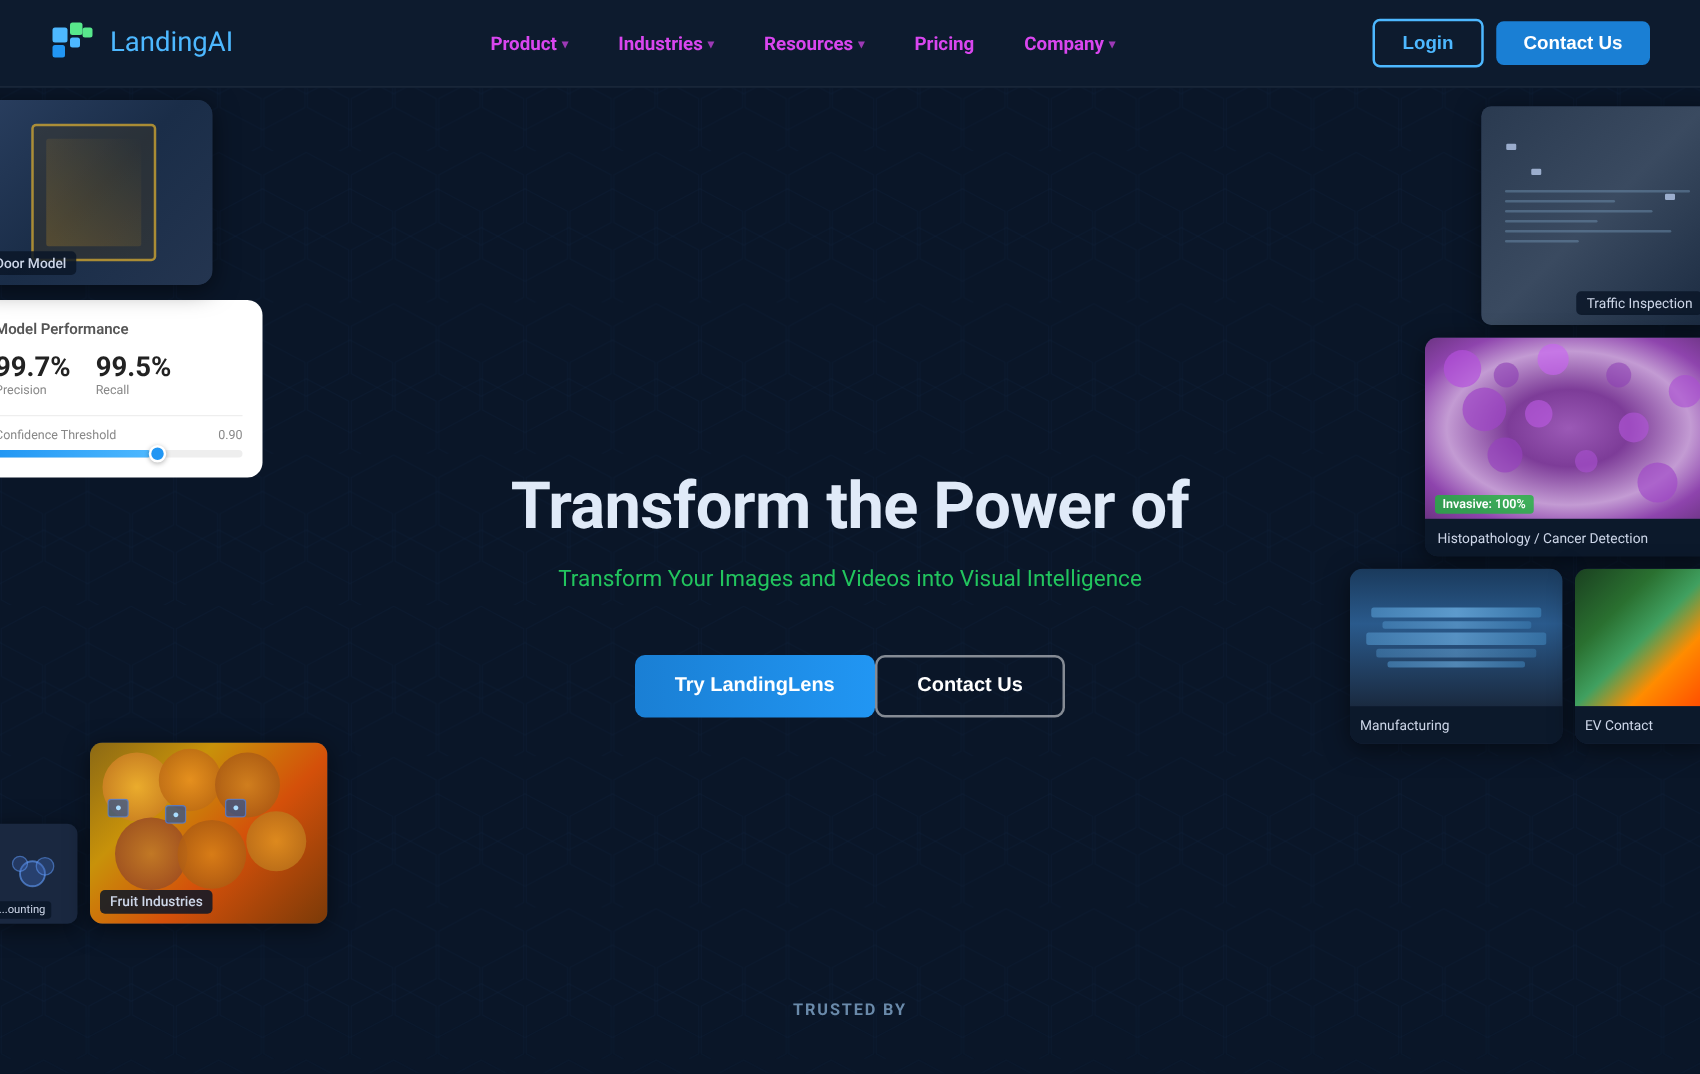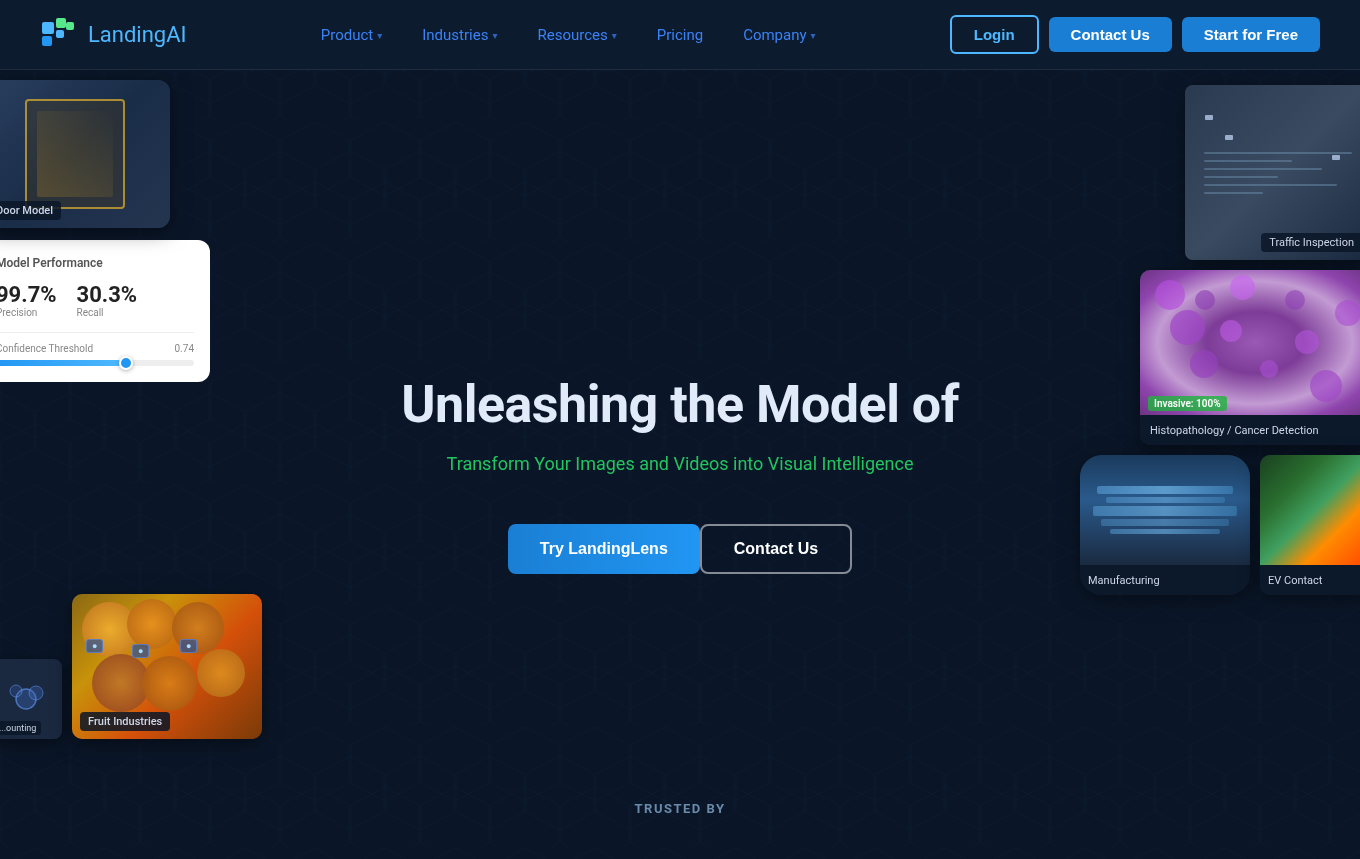--- a/index.html
+++ b/index.html
@@ -46,23 +46,23 @@
       align-items: center;
       gap: 8px;
       flex: 1;
       justify-content: center;
     }
     .nav-item {
       display: flex;
       align-items: center;
       gap: 4px;
       padding: 8px 16px;
-      color: #3b82f6;
+      color: #d946ef;
       font-size: 15px;
-      font-weight: 400;
+      font-weight: 700;
       cursor: pointer;
       border-radius: 6px;
       transition: background 0.2s;
       white-space: nowrap;
     }
     .chevron {
       font-size: 10px;
       opacity: 0.7;
       margin-top: 1px;
     }
@@ -408,21 +408,21 @@
     
     .bottom-right {
       display: flex;
       gap: 10px;
       align-items: flex-start;
     }
     .mfg-card {
       width: 170px;
       height: 140px;
       background: #1a2840;
-      border-radius: 22px;
+      border-radius: 10px;
       overflow: hidden;
       position: relative;
     }
     .mfg-img {
       width: 100%;
       height: 110px;
       background: linear-gradient(180deg, #1a3a5c 0%, #2a5a8c 40%, #1a2a40 100%);
       display: flex;
       flex-direction: column;
       align-items: center;
@@ -577,21 +577,20 @@
     </div>
     <div class="nav-item">
       <span>Company</span>
       <span class="chevron">▾</span>
     </div>
   </div>
 
   <div class="nav-actions">
     <button class="btn-login">Login</button>
     <button class="btn-contact">Contact Us</button>
-    <button class="btn-start">Start for Free</button>
   </div>
 </nav>
 
 <div class="hero">
 
   <svg class="hex-svg" xmlns="http://www.w3.org/2000/svg">
     <defs>
       <pattern id="hexPattern" x="0" y="0" width="70" height="121" patternUnits="userSpaceOnUse">
         <polygon points="35,1 69,19 69,57 35,75 1,57 1,19" fill="none" stroke="rgba(60,120,200,0.35)" stroke-width="1"></polygon>
         <polygon points="35,61 69,79 69,117 35,135 1,117 1,79" fill="none" stroke="rgba(60,120,200,0.35)" stroke-width="1"></polygon>
@@ -612,28 +611,28 @@
     </div>
 
     <div class="perf-card">
       <div class="perf-title">Model Performance</div>
       <div class="perf-metrics">
         <div class="perf-metric">
           <div class="perf-value">99.7%</div>
           <div class="perf-key">Precision</div>
         </div>
         <div class="perf-metric">
-          <div class="perf-value">30.3%</div>
+          <div class="perf-value">99.5%</div>
           <div class="perf-key">Recall</div>
         </div>
       </div>
       <hr class="perf-divider">
       <div class="conf-label">
         <span>Confidence Threshold</span>
-        <span>0.74</span>
+        <span>0.90</span>
       </div>
       <div class="conf-bar">
         <div class="conf-fill"></div>
         <div class="conf-thumb"></div>
       </div>
     </div>
   </div>
 
   <div class="bottom-left">
     <div class="count-card card">
@@ -720,21 +719,21 @@
       <div class="ev-card card">
         <div class="ev-img"></div>
         <div class="ev-footer">
           <span>EV Contact</span>
         </div>
       </div>
     </div>
   </div>
 
   <div class="hero-content">
-    <div class="hero-title-line1">Unleashing the Model of</div>
+    <div class="hero-title-line1">Transform the Power of</div>
     <div class="hero-subtitle">Transform Your Images and Videos into Visual Intelligence</div>
     <div class="hero-buttons">
       <button class="btn-try">Try LandingLens</button>
       <button class="btn-contact-hero">Contact Us</button>
     </div>
   </div>
 
   <div class="trusted">
     <div class="trusted-label">TRUSTED BY</div>
   </div>

